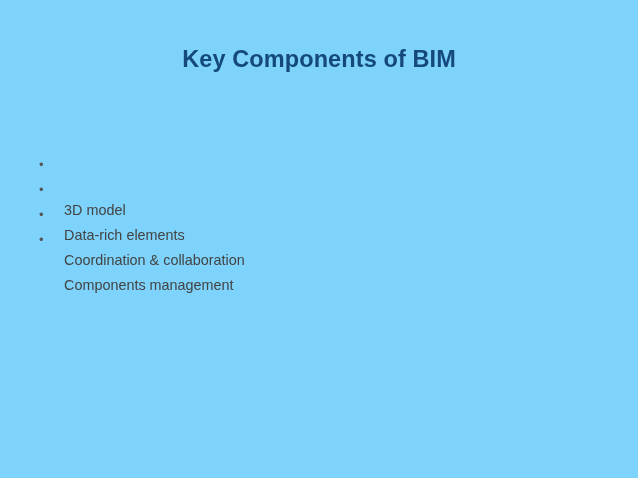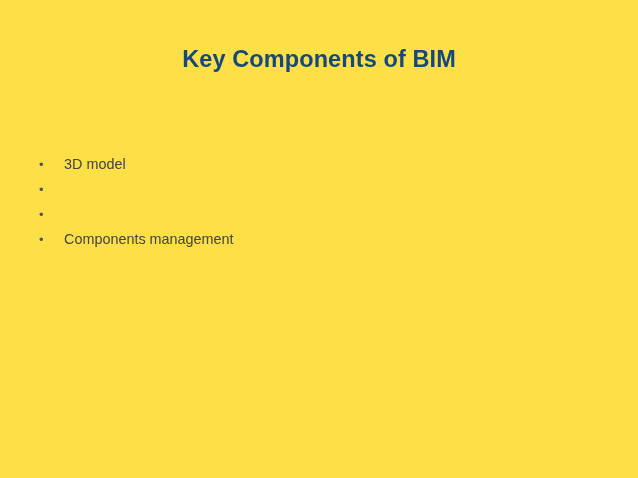--- a/index.html
+++ b/index.html
@@ -11,21 +11,21 @@
     width: 638px;
     height: 478px;
     overflow: hidden;
     font-family: "Liberation Sans", sans-serif;
     -webkit-font-smoothing: antialiased;
   }
   .slide {
     position: relative;
     width: 638px;
     height: 478px;
-    background: #fde047;
+    background: #7dd3fc;
     box-sizing: border-box;
   }
   .slide-title {
     position: absolute;
     left: 0;
     top: 45px;
     width: 638px;
     text-align: center;
     font-size: 23.5px;
     font-weight: bold;
@@ -58,42 +58,45 @@
     text-align: left;
     padding-left: 3px;
     box-sizing: border-box;
   }
   .bullet-text {
     flex: 0 1 auto;
     font-size: 14.4px;
     color: #434343;
     line-height: 25px;
     white-space: nowrap;
+    margin-top: 46px;
   }
 </style>
 </head>
 <body>
 
 <div class="slide">
 
   <div class="slide-title">Key Components of BIM</div>
 
   <ul class="bullet-list">
 
     <li class="bullet-item">
       <span class="bullet-marker">•</span>
       <span class="bullet-text">3D model</span>
     </li>
 
     <li class="bullet-item">
       <span class="bullet-marker">•</span>
+      <span class="bullet-text">Data-rich elements</span>
     </li>
 
     <li class="bullet-item">
       <span class="bullet-marker">•</span>
+      <span class="bullet-text">Coordination &amp; collaboration</span>
     </li>
 
     <li class="bullet-item">
       <span class="bullet-marker">•</span>
       <span class="bullet-text">Components management</span>
     </li>
 
   </ul>
 
 </div>

